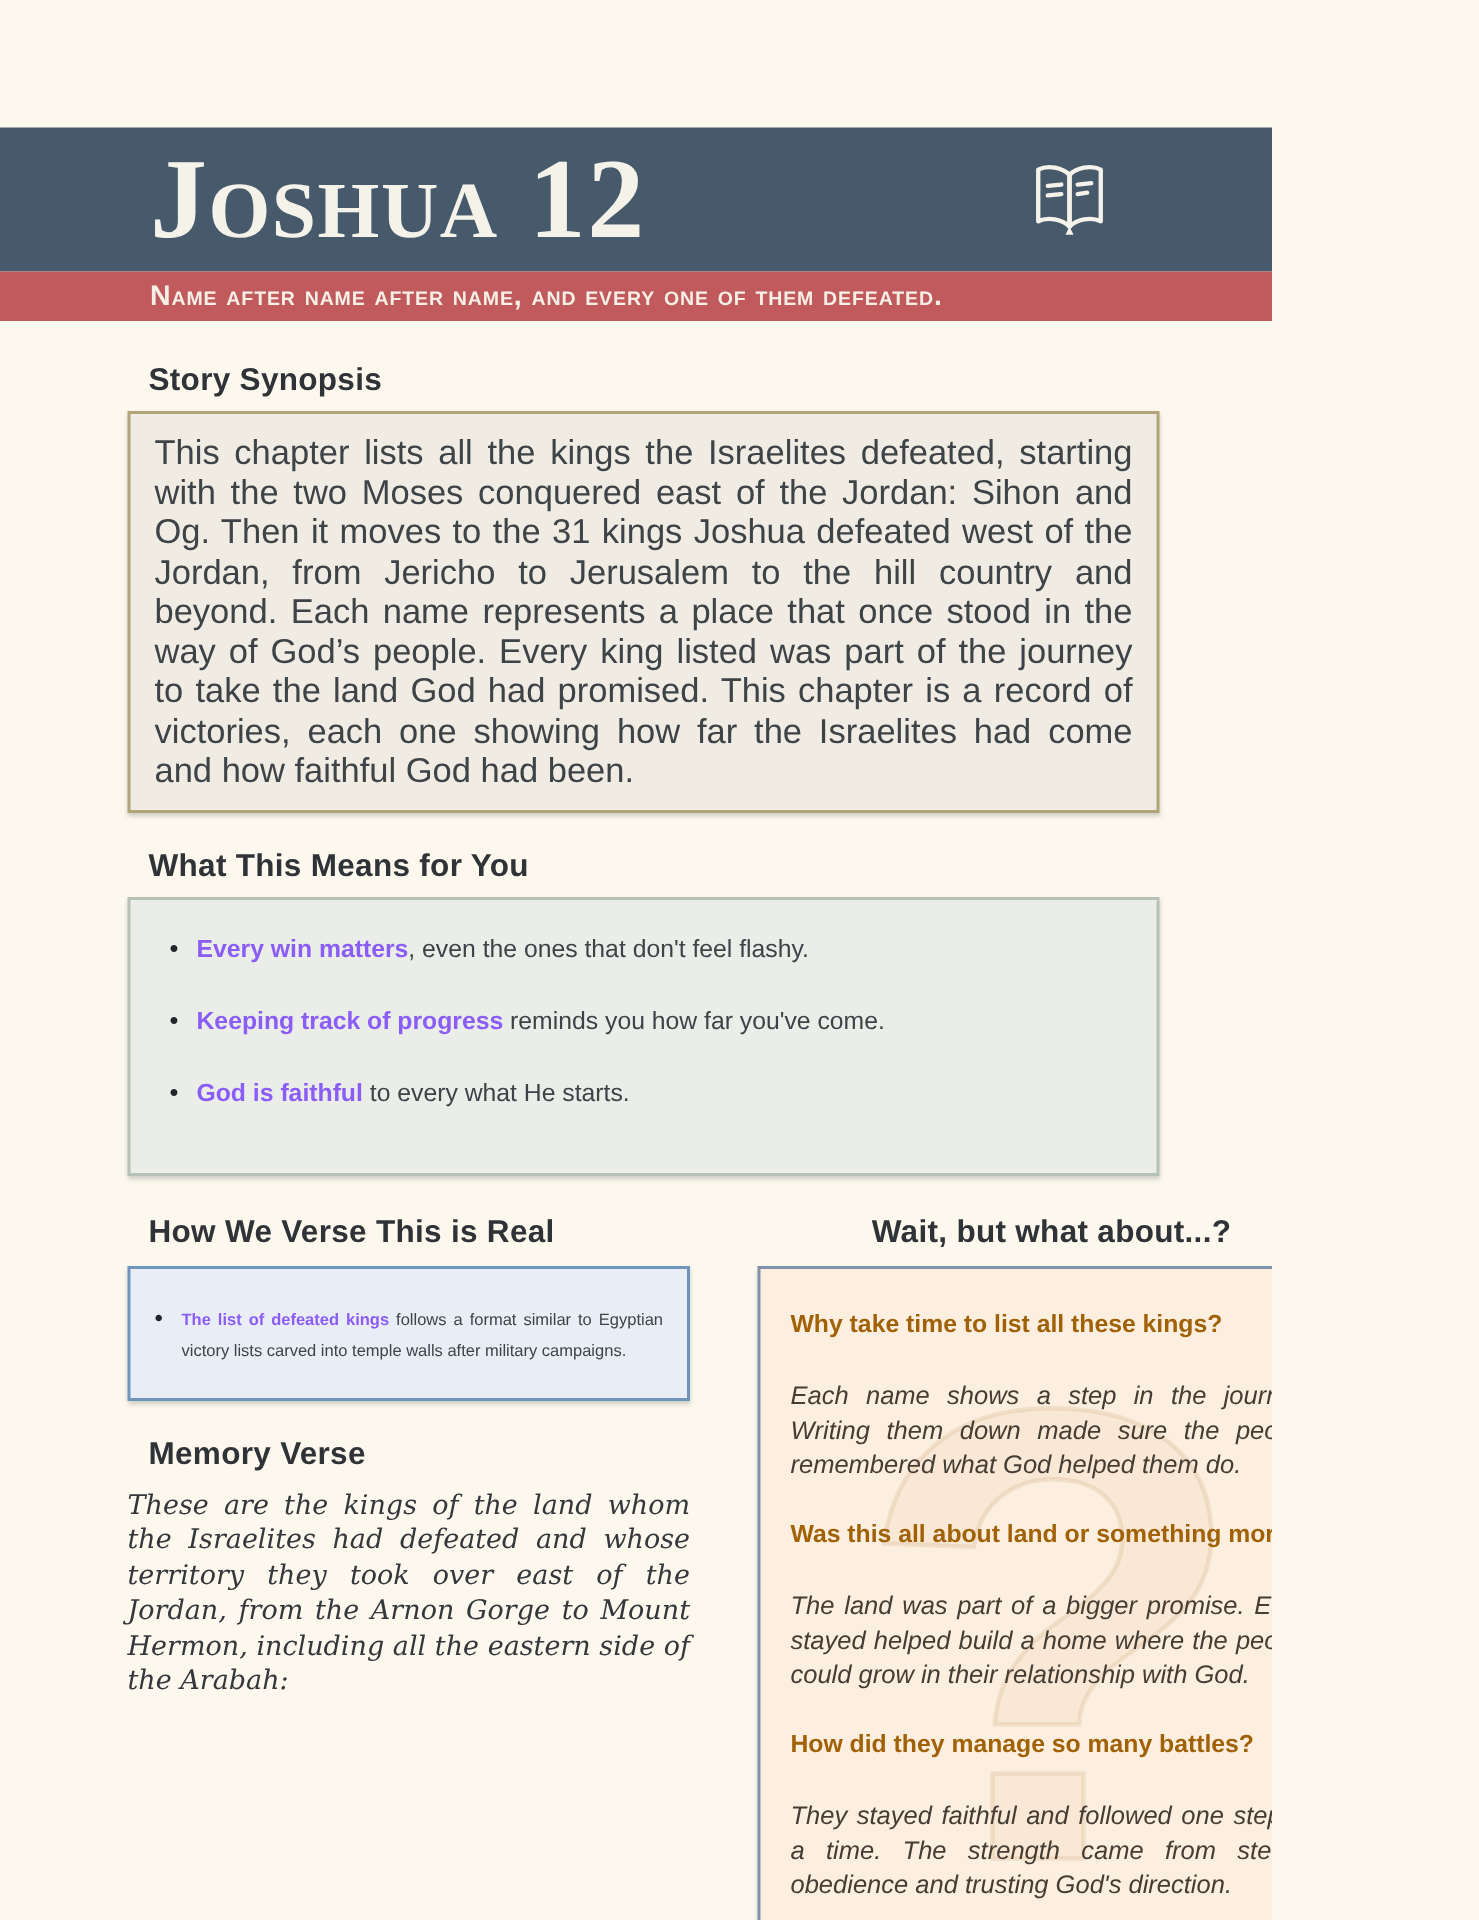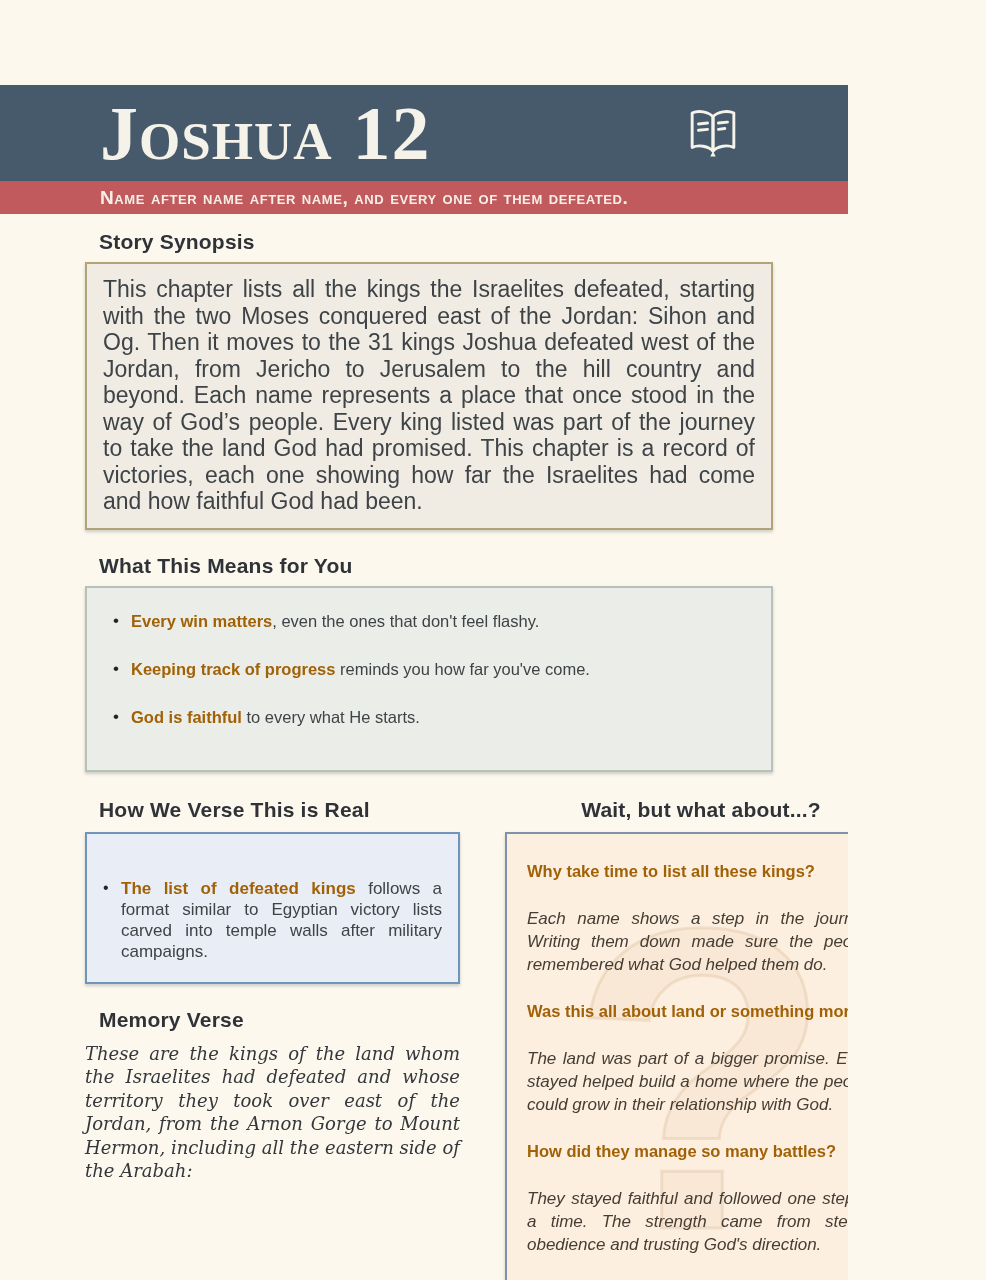--- a/index.html
+++ b/index.html
@@ -71,21 +71,21 @@
     font-weight:700;
     color:var(--heading-text);
     padding-left:14px;
     letter-spacing:.2px;
   }
   .box{
     border-style:solid;border-width:2px;
     box-shadow:0 2px 3px rgba(40,50,60,.22);
   }
   
-  .sec-synopsis{ margin-top:16px; }
+  .sec-synopsis{ margin-top:28px; }
   .synopsis-box{
     margin-top:8px;
     background:var(--synopsis-bg);
     border-color:var(--synopsis-border);
     padding:12px 16px 13px 16px;
   }
   .synopsis-box p{
     font-size:23px;line-height:26.5px;
     text-align:justify;
     color:var(--body-text);
@@ -104,42 +104,41 @@
     padding-left:22px;
     font-size:16.5px;
     color:var(--body-text);
     margin-bottom:29px;
   }
   .means-box li::before{
     content:"\2022";
     position:absolute;left:4px;top:-1px;
     font-size:17px;color:#22262b;
   }
-  .lead{ font-weight:700;color:#a16207; }
+  .lead{ font-weight:700;color:#8b5cf6; }
   
   .columns{ display:flex; gap:45px; margin-top:26px; }
   .col-left{ width:375px; flex:0 0 375px; }
   .col-right{ width:392px; flex:0 0 392px; }
   .col-right h2.section-heading{ text-align:center; padding-left:0; }
   
   .evidence-box{
     margin-top:10px;
     background:var(--evidence-bg);
     border-color:var(--evidence-border);
     padding:24px 16px 16px 14px;
   }
   .evidence-box ul{ list-style:none; }
   .evidence-box li{
     position:relative;
     padding-left:20px;
-    font-size:17px;line-height:21px;
+    font-size:11px;line-height:21px;
     text-align:justify;
     color:var(--body-text);
     margin-bottom:25px;
-    margin-top:20px;
   }
   .evidence-box li:last-child{ margin-bottom:4px; }
   .evidence-box li::before{
     content:"\2022";
     position:absolute;left:2px;top:-1px;
     font-size:16px;color:#22262b;
   }
   
   .questions-box{
     position:relative;

